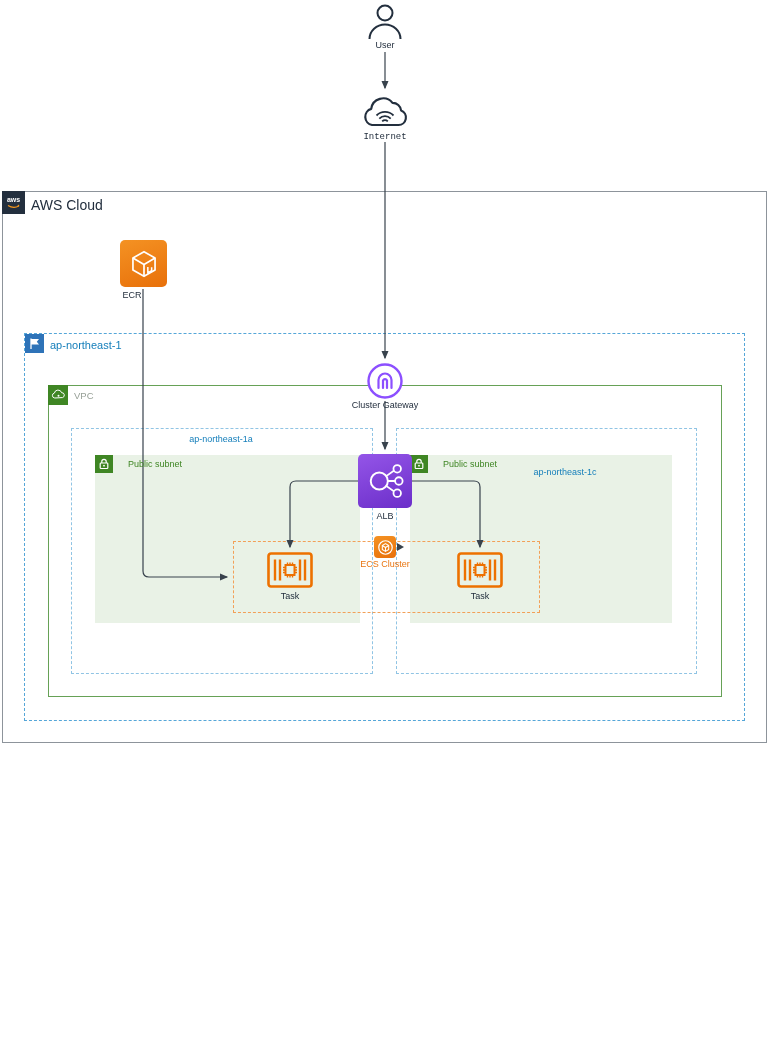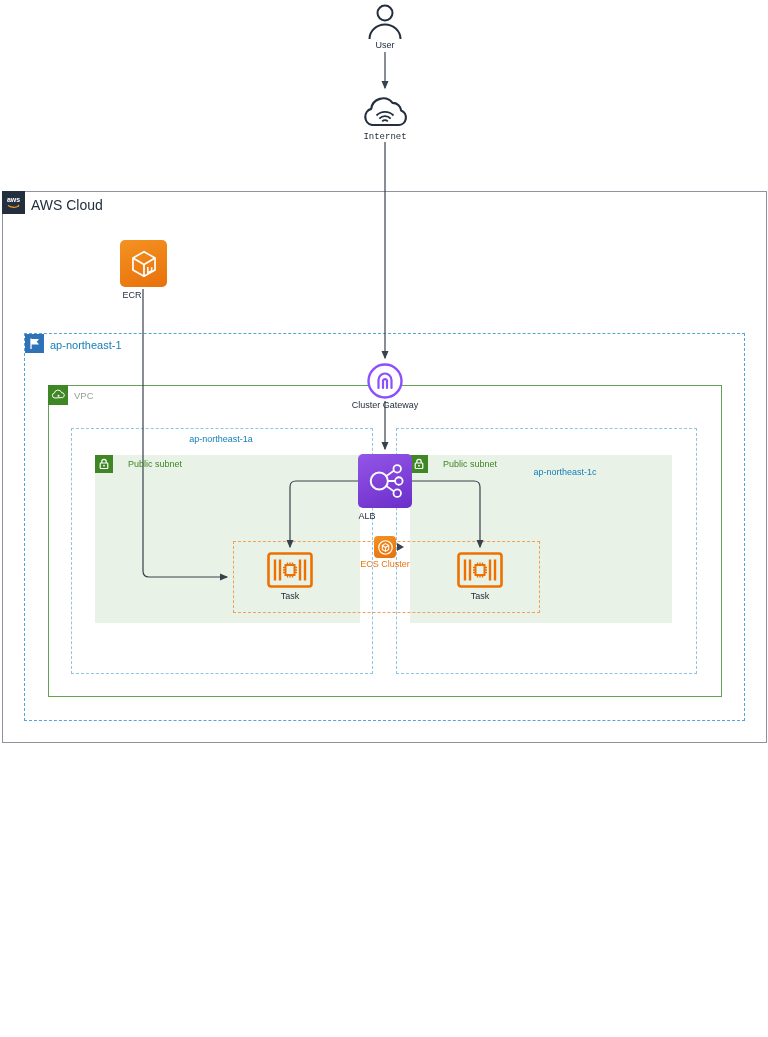--- a/index.html
+++ b/index.html
@@ -161,21 +161,21 @@
 
   <div class="node alb-badge">
     <svg width="44" height="44" viewBox="0 0 54 54">
       <circle cx="20" cy="27" r="10.5" fill="none" stroke="#fff" stroke-width="2.4"></circle>
       <circle cx="42" cy="12" r="4.6" fill="none" stroke="#fff" stroke-width="2.2"></circle>
       <circle cx="44" cy="27" r="4.6" fill="none" stroke="#fff" stroke-width="2.2"></circle>
       <circle cx="42" cy="42" r="4.6" fill="none" stroke="#fff" stroke-width="2.2"></circle>
       <path d="M28.5,21 L37.8,14.5 M30.5,27 H39.4 M28.5,33 L37.8,39.5" stroke="#fff" stroke-width="2.2" fill="none"></path>
     </svg>
   </div>
-  <div class="lbl t-dark ctr" style="left:367px;top:511px;z-index:10;">ALB</div>
+  <div class="lbl t-dark ctr" style="left:385px;top:511px;z-index:10;">ALB</div>
 
   <div class="node ecs-badge">
     <svg width="17" height="17" viewBox="0 0 24 24">
       <circle cx="12" cy="12" r="9.5" fill="none" stroke="#fff" stroke-width="1.7"></circle>
       <path d="M12,6.5 L16.5,9.2 V14.8 L12,17.5 L7.5,14.8 V9.2 Z" fill="none" stroke="#fff" stroke-width="1.5" stroke-linejoin="round"></path>
       <path d="M7.5,9.2 L12,12 L16.5,9.2 M12,12 V17.5" fill="none" stroke="#fff" stroke-width="1.5"></path>
     </svg>
   </div>
   <div class="lbl t-orange ctr" style="left:385px;top:559px;z-index:10;">ECS Cluster</div>
 

